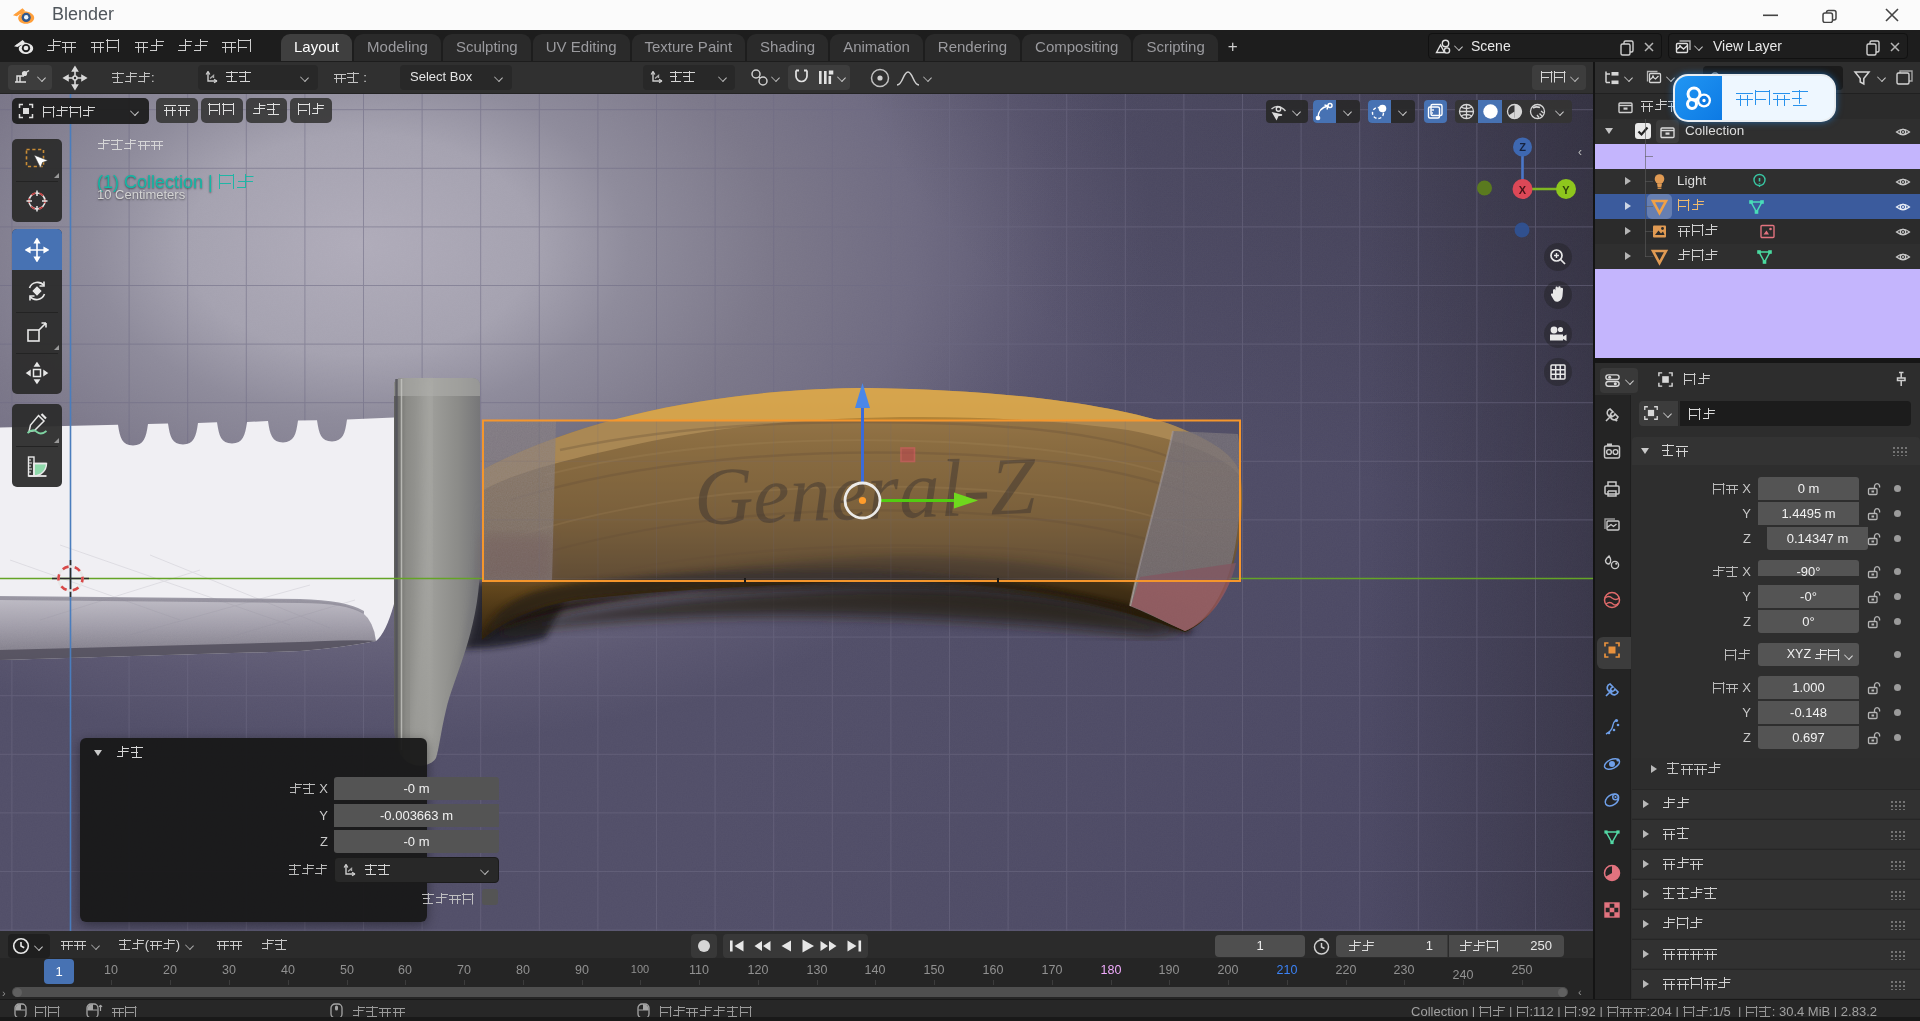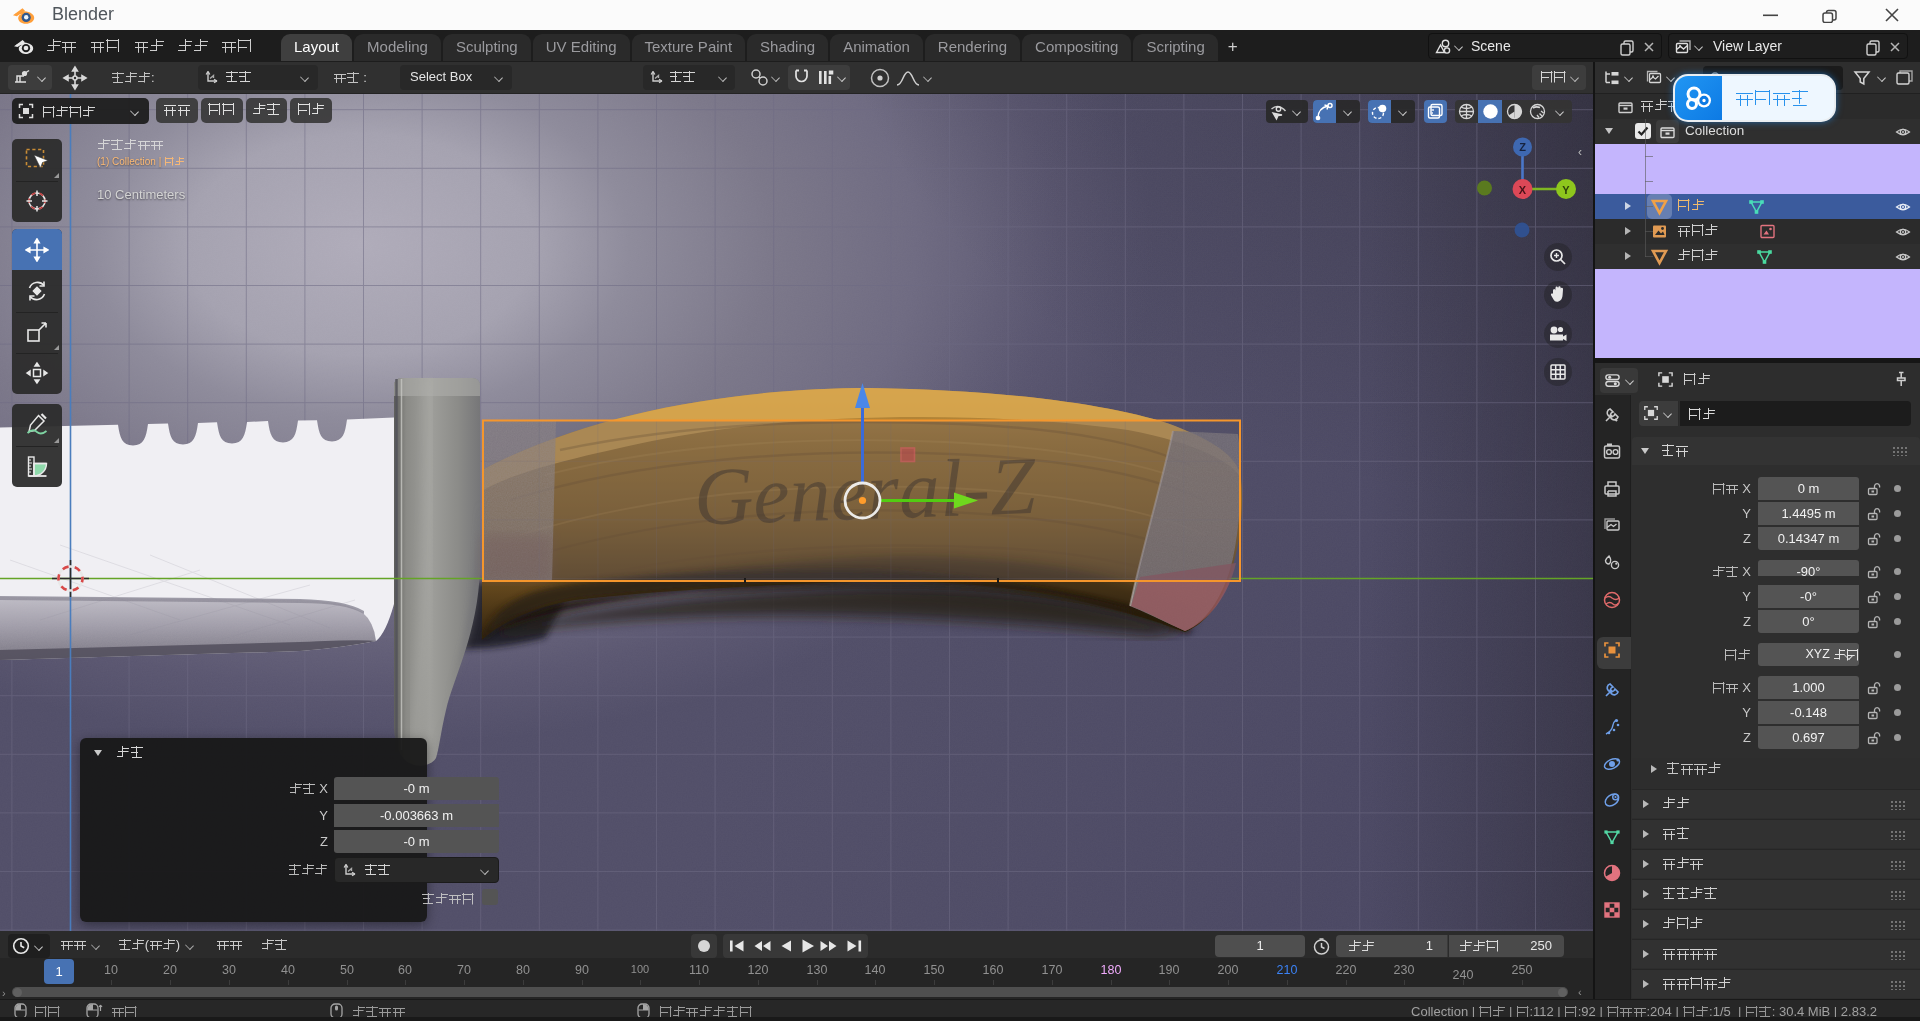--- a/index.html
+++ b/index.html
@@ -379,21 +379,21 @@
   <rect x="5" y="5" width="6" height="6" fill="#ddd" stroke="none"></rect>
  </svg>
  <div class="ab" style="left:30px;top:6px;font-size:13px;color:#e4e4e4"><i class="g g1"></i><i class="g g3"></i><i class="g g1"></i><i class="g g3"></i></div>
  <span class="chev ab" style="left:119px;top:10px;color:#ccc"></span>
 </div>
 <div class="ab" style="left:156px;top:98px;height:26px;font-size:13.5px;color:#eeeeee">
  <span style="display:inline-block;background:rgba(56,56,56,.92);border-radius:5px;padding:4px 7px 6px;margin-right:3px"><i class="g g2"></i><i class="g g2"></i></span><span style="display:inline-block;background:rgba(56,56,56,.92);border-radius:5px;padding:4px 7px 6px;margin-right:3px"><i class="g g1"></i><i class="g g1"></i></span><span style="display:inline-block;background:rgba(56,56,56,.92);border-radius:5px;padding:4px 7px 6px;margin-right:3px"><i class="g g3"></i><i class="g g0"></i></span><span style="display:inline-block;background:rgba(56,56,56,.92);border-radius:5px;padding:4px 7px 6px"><i class="g g1"></i><i class="g g3"></i></span>
 </div>
 
 <div class="ab" style="left:97px;top:137px;font-size:13px;color:#dcdcdc;text-shadow:0 1px 2px rgba(0,0,0,.5)"><i class="g g3"></i><i class="g g0"></i><i class="g g3"></i><i class="g g2"></i><i class="g g2"></i></div>
-<div class="ab" style="left:97px;top:156px;font-size:10px;color:#fdba74;text-shadow:0 1px 2px rgba(0,0,0,.5)">(1) Collection | <i class="g g1"></i><i class="g g3"></i></div>
+<div class="ab" style="left:97px;top:172px;font-size:18px;color:#14b8a6;text-shadow:0 1px 2px rgba(0,0,0,.5)">(1) Collection | <i class="g g1"></i><i class="g g3"></i></div>
 <div class="ab" style="left:97px;top:187px;font-size:13px;color:#d4d4d4;text-shadow:0 1px 2px rgba(0,0,0,.5)">10 Centimeters</div>
 
 <div class="ab" style="left:1266px;top:100px;width:42px;height:23px;background:rgba(40,40,40,.9);border-radius:4px">
  <svg class="ab" style="left:3px;top:2px" width="19" height="19" viewBox="0 0 19 19" fill="none" stroke="#ddd" stroke-width="1.4">
   <path d="M2.5 7 Q7 3 12 5.5 Q15 7 16.5 9" opacity=".9"></path>
       <circle cx="9.5" cy="7" r="2.2"></circle>
   <path d="M4 11 L7.5 17 L9 13.5 L13 13 Z" fill="#ddd"></path>
  </svg>
  <span class="chev ab" style="left:27px;top:8px;color:#ccc"></span>
 </div>
@@ -627,20 +627,39 @@
         <rect x="6.5" y="9.5" width="4" height="2.2" fill="#d9d9d9" stroke="none"></rect>
   </svg>
   <div class="ab" style="left:90px;top:4px;font-size:13.5px;color:#dedede">Collection</div>
   <svg class="ab" style="left:300px;top:5px" width="16" height="16" viewBox="0 0 16 16">
         <path d="M1.5 8 Q8 2.8 14.5 8 Q8 13.2 1.5 8 Z" fill="none" stroke="#c9c9c9" stroke-width="1.3"></path>
         <circle cx="8" cy="8" r="2.7" fill="none" stroke="#c9c9c9" stroke-width="1.3"></circle>
         <circle cx="8" cy="8" r="1" fill="#c9c9c9"></circle>
       </svg>
  </div>
 
+ <div class="ab" style="left:0;top:107px;width:325px;height:25px;background:#2f2f2f">
+  <span class="tri-r ab" style="left:30px;top:8px;color:#b5b5b5"></span>
+  <svg class="ab" style="left:55px;top:3px" width="19" height="19" viewBox="0 0 19 19" fill="#e09a53">
+   <circle cx="9.5" cy="7" r="4.8"></circle>
+        <path d="M7 11.5 L12 11.5 L11.4 15 L7.6 15 Z"></path>
+        <rect x="7.6" y="15.5" width="3.8" height="1.4"></rect>
+  </svg>
+  <div class="ab" style="left:82px;top:4px;font-size:13.5px;color:#dedede">Light</div>
+  <svg class="ab" style="left:155px;top:3px" width="19" height="19" viewBox="0 0 19 19" fill="none" stroke="#38c5a2" stroke-width="1.4">
+   <circle cx="9.5" cy="8" r="5.5"></circle>
+        <path d="M9.5 6 L9.5 9.5 M9.5 11 L9.5 11.8" stroke-width="1.6"></path>
+        <path d="M9.5 13.5 L9.5 16.5" stroke-dasharray="1.5 1.5"></path>
+  </svg>
+  <svg class="ab" style="left:300px;top:5px" width="16" height="16" viewBox="0 0 16 16">
+        <path d="M1.5 8 Q8 2.8 14.5 8 Q8 13.2 1.5 8 Z" fill="none" stroke="#c9c9c9" stroke-width="1.3"></path>
+        <circle cx="8" cy="8" r="2.7" fill="none" stroke="#c9c9c9" stroke-width="1.3"></circle>
+        <circle cx="8" cy="8" r="1" fill="#c9c9c9"></circle>
+      </svg>
+ </div>
  <div class="ab" style="left:0;top:132px;width:325px;height:25px;background:#3b5b9d">
   <span class="tri-r ab" style="left:30px;top:8px;color:#cdd6e5"></span>
   <div class="ab" style="left:52px;top:0px;width:25px;height:25px;background:rgba(255,255,255,.22);border-radius:5px"></div>
   <svg class="ab" style="left:55px;top:3px" width="19" height="19" viewBox="0 0 19 19">
    <path d="M3 4 L16 4 L9.5 16 Z" fill="none" stroke="#f0a147" stroke-width="2.6"></path>
   </svg>
   <div class="ab" style="left:82px;top:4px;font-size:13.5px;color:#ffc46a"><i class="g g1"></i><i class="g g3"></i></div>
   <svg class="ab" style="left:152px;top:3px" width="19" height="19" viewBox="0 0 19 19">
    <path d="M4 5 L15 5 L9.5 15 Z" fill="none" stroke="#49ddb9" stroke-width="1.5"></path>
    <rect x="2.2" y="3.2" width="3.6" height="3.6" fill="#49ddb9"></rect>
@@ -827,21 +846,21 @@
  <div class="ab" style="left:299px;top:122px;width:7px;height:7px;border-radius:50%;background:#9b9b9b"></div>
  <div class="ab row-lbl" style="left:20px;top:143px;width:136px">Y</div>
  <div class="ab fld" style="left:163px;top:139px;width:101px;height:23px;border-radius:0">1.4495 m</div>
  <svg class="ab" style="left:271px;top:143px" width="16" height="16" viewBox="0 0 16 16" fill="none" stroke="#b5b5b5" stroke-width="1.3">
       <rect x="2.5" y="7.5" width="8.5" height="6" rx="1"></rect>
       <path d="M8.5 7.5 L8.5 4.8 A2.6 2.6 0 0 1 13.6 4.8 L13.6 6.5"></path>
       <rect x="5.5" y="9.5" width="2.6" height="2" fill="#b5b5b5" stroke="none"></rect>
     </svg>
  <div class="ab" style="left:299px;top:147px;width:7px;height:7px;border-radius:50%;background:#9b9b9b"></div>
  <div class="ab row-lbl" style="left:20px;top:168px;width:136px">Z</div>
- <div class="ab fld" style="left:163px;top:164px;width:101px;height:23px;border-radius:0 0 3px 3px">0.14347 m</div>
+ <div class="ab fld" style="left:172px;top:164px;width:101px;height:23px;border-radius:0 0 3px 3px">0.14347 m</div>
  <svg class="ab" style="left:271px;top:168px" width="16" height="16" viewBox="0 0 16 16" fill="none" stroke="#b5b5b5" stroke-width="1.3">
       <rect x="2.5" y="7.5" width="8.5" height="6" rx="1"></rect>
       <path d="M8.5 7.5 L8.5 4.8 A2.6 2.6 0 0 1 13.6 4.8 L13.6 6.5"></path>
       <rect x="5.5" y="9.5" width="2.6" height="2" fill="#b5b5b5" stroke="none"></rect>
     </svg>
  <div class="ab" style="left:299px;top:172px;width:7px;height:7px;border-radius:50%;background:#9b9b9b"></div>
  <div class="ab row-lbl" style="left:20px;top:201px;width:136px"><i class="g g3"></i><i class="g g0"></i> X</div>
  <div class="ab fld" style="left:163px;top:197px;width:101px;height:16px;border-radius:3px 3px 0 0">-90°</div>
  <svg class="ab" style="left:271px;top:201px" width="16" height="16" viewBox="0 0 16 16" fill="none" stroke="#b5b5b5" stroke-width="1.3">
       <rect x="2.5" y="7.5" width="8.5" height="6" rx="1"></rect>
@@ -883,21 +902,21 @@
  <div class="ab" style="left:299px;top:346px;width:7px;height:7px;border-radius:50%;background:#9b9b9b"></div>
  <div class="ab row-lbl" style="left:20px;top:367px;width:136px">Z</div>
  <div class="ab fld" style="left:163px;top:363px;width:101px;height:23px;border-radius:0 0 3px 3px">0.697</div>
  <svg class="ab" style="left:271px;top:367px" width="16" height="16" viewBox="0 0 16 16" fill="none" stroke="#b5b5b5" stroke-width="1.3">
       <rect x="2.5" y="7.5" width="8.5" height="6" rx="1"></rect>
       <path d="M8.5 7.5 L8.5 4.8 A2.6 2.6 0 0 1 13.6 4.8 L13.6 6.5"></path>
       <rect x="5.5" y="9.5" width="2.6" height="2" fill="#b5b5b5" stroke="none"></rect>
     </svg>
  <div class="ab" style="left:299px;top:371px;width:7px;height:7px;border-radius:50%;background:#9b9b9b"></div> 
     <div class="ab row-lbl" style="left:20px;top:284px;width:136px"><i class="g g1"></i><i class="g g3"></i></div>
- <div class="ab fld" style="left:163px;top:280px;width:101px;height:23px;border-radius:3px;text-align:right;padding-left:10px;font-size:12.5px">XYZ <i class="g g3"></i><i class="g g1"></i><span class="chev" style="position:absolute;right:7px;top:9px;color:#ddd"></span></div>
+ <div class="ab fld" style="left:163px;top:280px;width:101px;height:23px;border-radius:3px;text-align:center;padding-left:10px;font-size:12.5px">XYZ <i class="g g3"></i><i class="g g1"></i><span class="chev" style="position:absolute;right:7px;top:9px;color:#ddd"></span></div>
  <div class="ab" style="left:299px;top:288px;width:7px;height:7px;border-radius:50%;background:#9b9b9b"></div>
  <div class="ab" style="left:56px;top:398px;font-size:13.5px;color:#d5d5d5"><span class="tri-r" style="color:#b9b9b9;margin-right:9px"></span><i class="g g0"></i><i class="g g2"></i><i class="g g2"></i><i class="g g3"></i></div>
  <div class="ab" style="left:37px;top:426px;width:288px;height:29px;background:#313131;border-top:1px solid #262626">
   <span class="tri-r ab" style="left:11px;top:10px;color:#b9b9b9"></span>
   <div class="ab" style="left:30px;top:6px;font-size:13.5px;color:#e0e0e0"><i class="g g3"></i><i class="g g3"></i></div>
   <span class="dots ab" style="left:258px;top:10px;color:#aaa"></span>
  </div>
  <div class="ab" style="left:37px;top:456px;width:288px;height:29px;background:#313131;border-top:1px solid #262626">
   <span class="tri-r ab" style="left:11px;top:10px;color:#b9b9b9"></span>
   <div class="ab" style="left:30px;top:6px;font-size:13.5px;color:#e0e0e0"><i class="g g2"></i><i class="g g0"></i></div>

